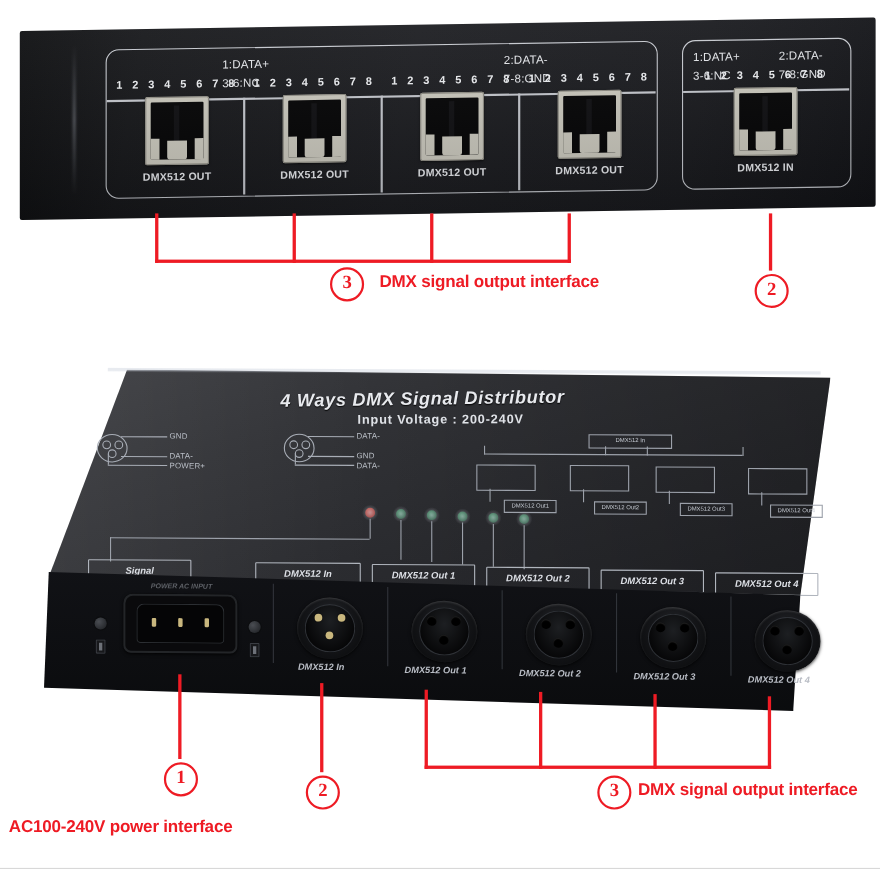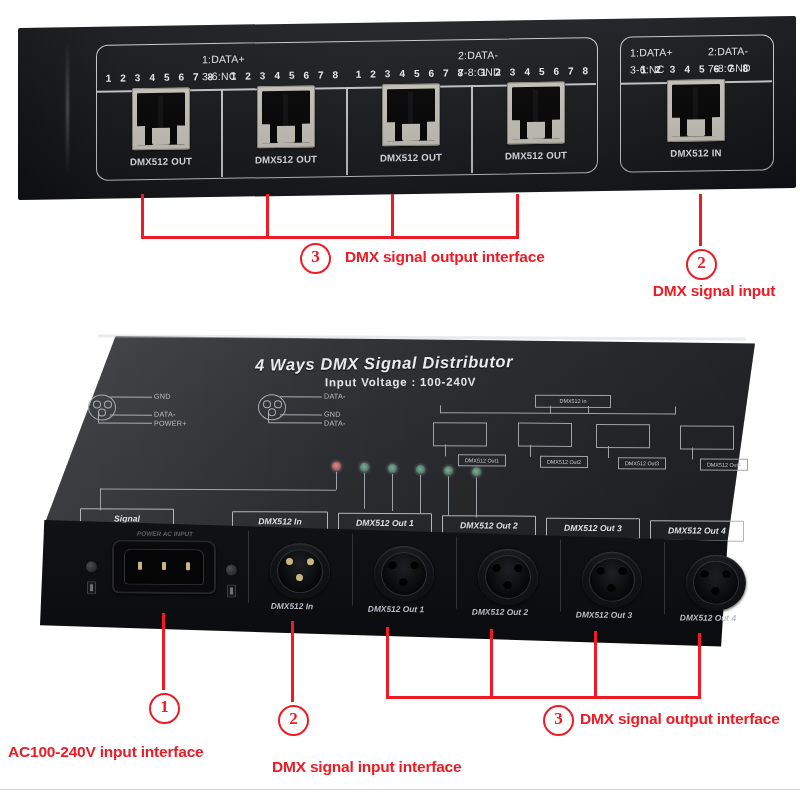--- a/index.html
+++ b/index.html
@@ -214,30 +214,29 @@
   <div class="red vline" style="left:141px;top:194px;height:45px;"></div>
   <div class="red vline" style="left:266px;top:194px;height:45px;"></div>
   <div class="red vline" style="left:391px;top:194px;height:45px;"></div>
   <div class="red vline" style="left:516px;top:194px;height:45px;"></div>
   <div class="red hline" style="left:141px;top:236px;width:378px;"></div>
   <div class="circnum" style="left:300px;top:243px;">3</div>
   <div class="redtxt" style="left:345px;top:248px;">DMX signal output interface</div>
 
   <div class="red vline" style="left:699px;top:194px;height:52px;"></div>
   <div class="circnum" style="left:686px;top:249px;">2</div>
-  <div class="redtxt ctr" style="left:628px;top:282px;width:172px;">DMX signal input</div>
 
   <div class="dev">
 
     <div class="toppanel"></div>
     <div class="tp-hi"></div>
 
     <div class="tpc">
       <div class="title t1">4 Ways DMX Signal Distributor</div>
-      <div class="title t2">Input Voltage : 100-240V</div>
+      <div class="title t2">Input Voltage : 200-240V</div>
 
       <div>
         <div class="sk-circ" style="left:48px;top:60px;width:26px;height:24px;"></div>
         <div class="sk-circ" style="left:53px;top:66px;width:6px;height:6px;"></div>
         <div class="sk-circ" style="left:64px;top:66px;width:6px;height:6px;"></div>
         <div class="sk-circ" style="left:58px;top:74px;width:6px;height:6px;"></div>
         <div class="sk-line" style="left:70px;top:62px;width:42px;"></div>
         <div class="sk-line" style="left:70px;top:80px;width:42px;"></div>
         <div class="sk-line" style="left:58px;top:88px;width:54px;"></div>
         <div class="sk-v" style="left:58px;top:78px;height:10px;"></div>
@@ -368,25 +367,24 @@
         <div class="h" style="left:14px;top:14px;"></div>
         <div class="h" style="left:36px;top:14px;"></div>
         <div class="h" style="left:25px;top:31px;"></div>
       </div>
       <div class="fcap" style="left:616px;top:274px;width:104px;">DMX512 Out 4</div>
     </div>
   </div>
 
   <div class="red vline" style="left:162px;top:613px;height:77px;"></div>
   <div class="circnum" style="left:149px;top:693px;">1</div>
-  <div class="redtxt" style="left:8px;top:743px;">AC100-240V input interface</div>
+  <div class="redtxt" style="left:8px;top:743px;">AC100-240V power interface</div>
 
   <div class="red vline" style="left:291px;top:621px;height:81px;"></div>
   <div class="circnum" style="left:278px;top:705px;">2</div>
-  <div class="redtxt" style="left:272px;top:758px;">DMX signal input interface</div>
 
   <div class="red vline" style="left:386px;top:627px;height:72px;"></div>
   <div class="red vline" style="left:490px;top:629px;height:70px;"></div>
   <div class="red vline" style="left:594px;top:631px;height:68px;"></div>
   <div class="red vline" style="left:698px;top:633px;height:66px;"></div>
   <div class="red hline" style="left:386px;top:696px;width:315px;"></div>
   <div class="circnum" style="left:543px;top:705px;">3</div>
   <div class="redtxt" style="left:580px;top:710px;">DMX signal output interface</div>
 
   <div class="bottomline"></div>

